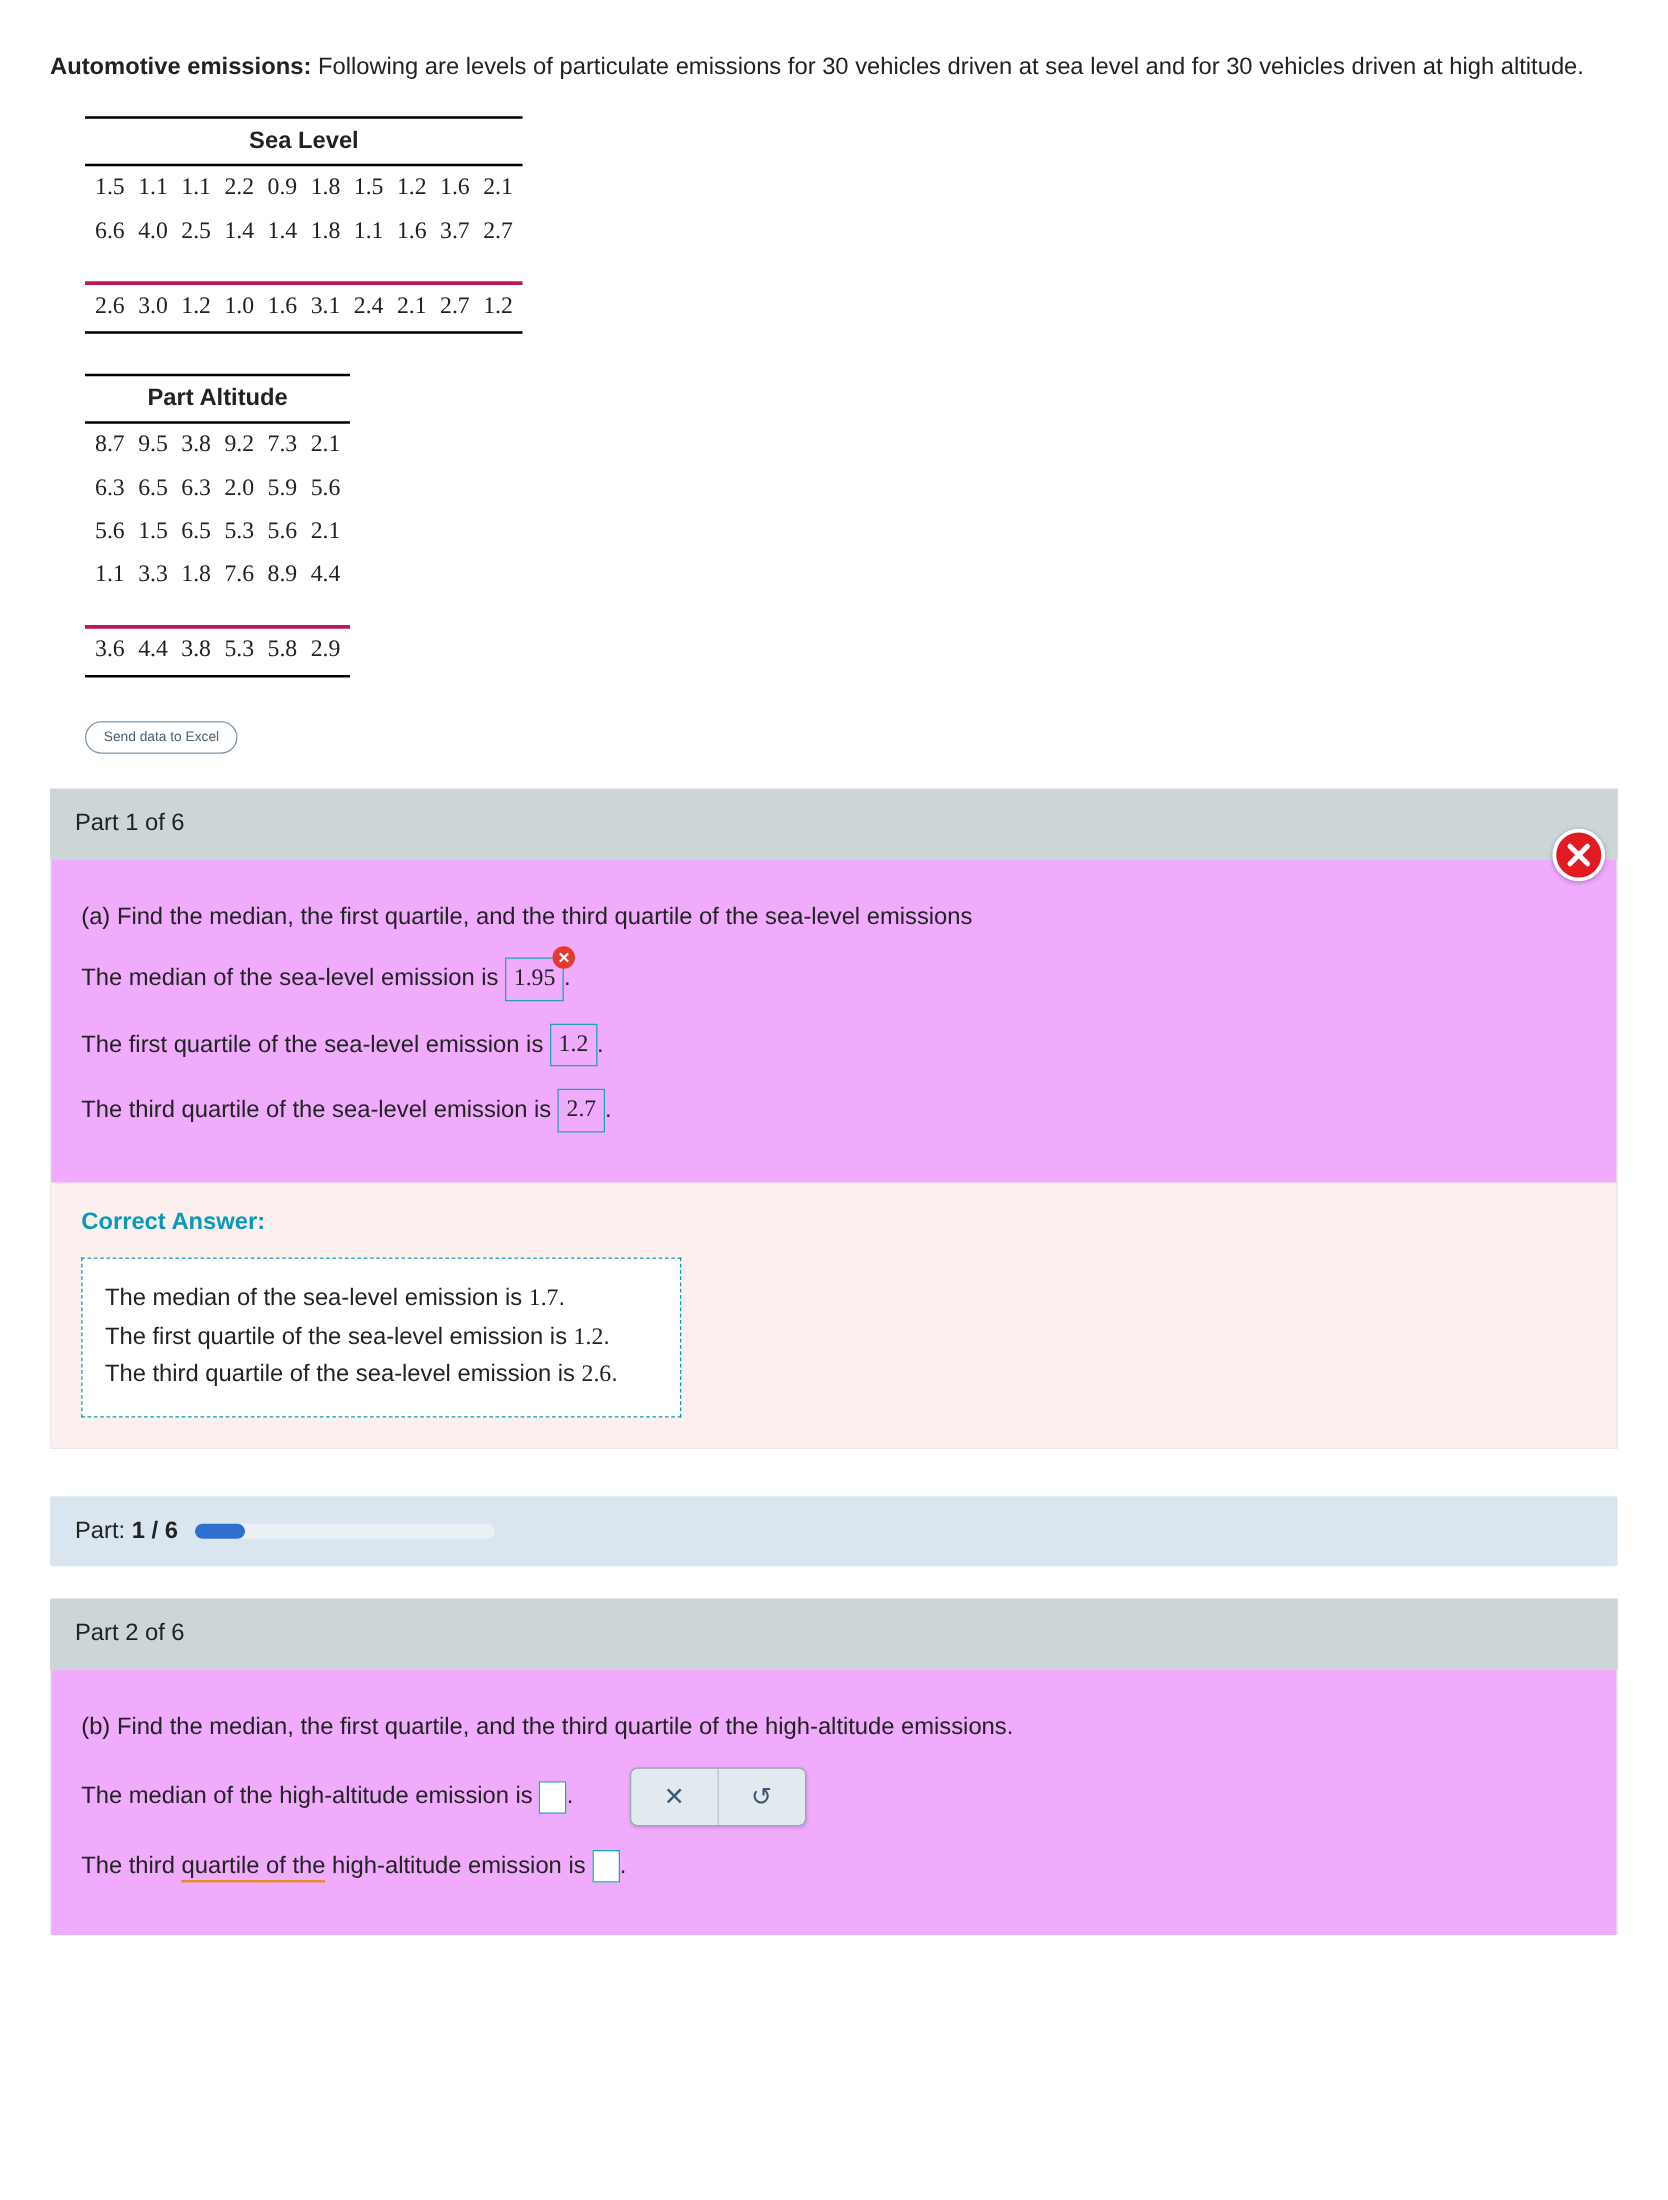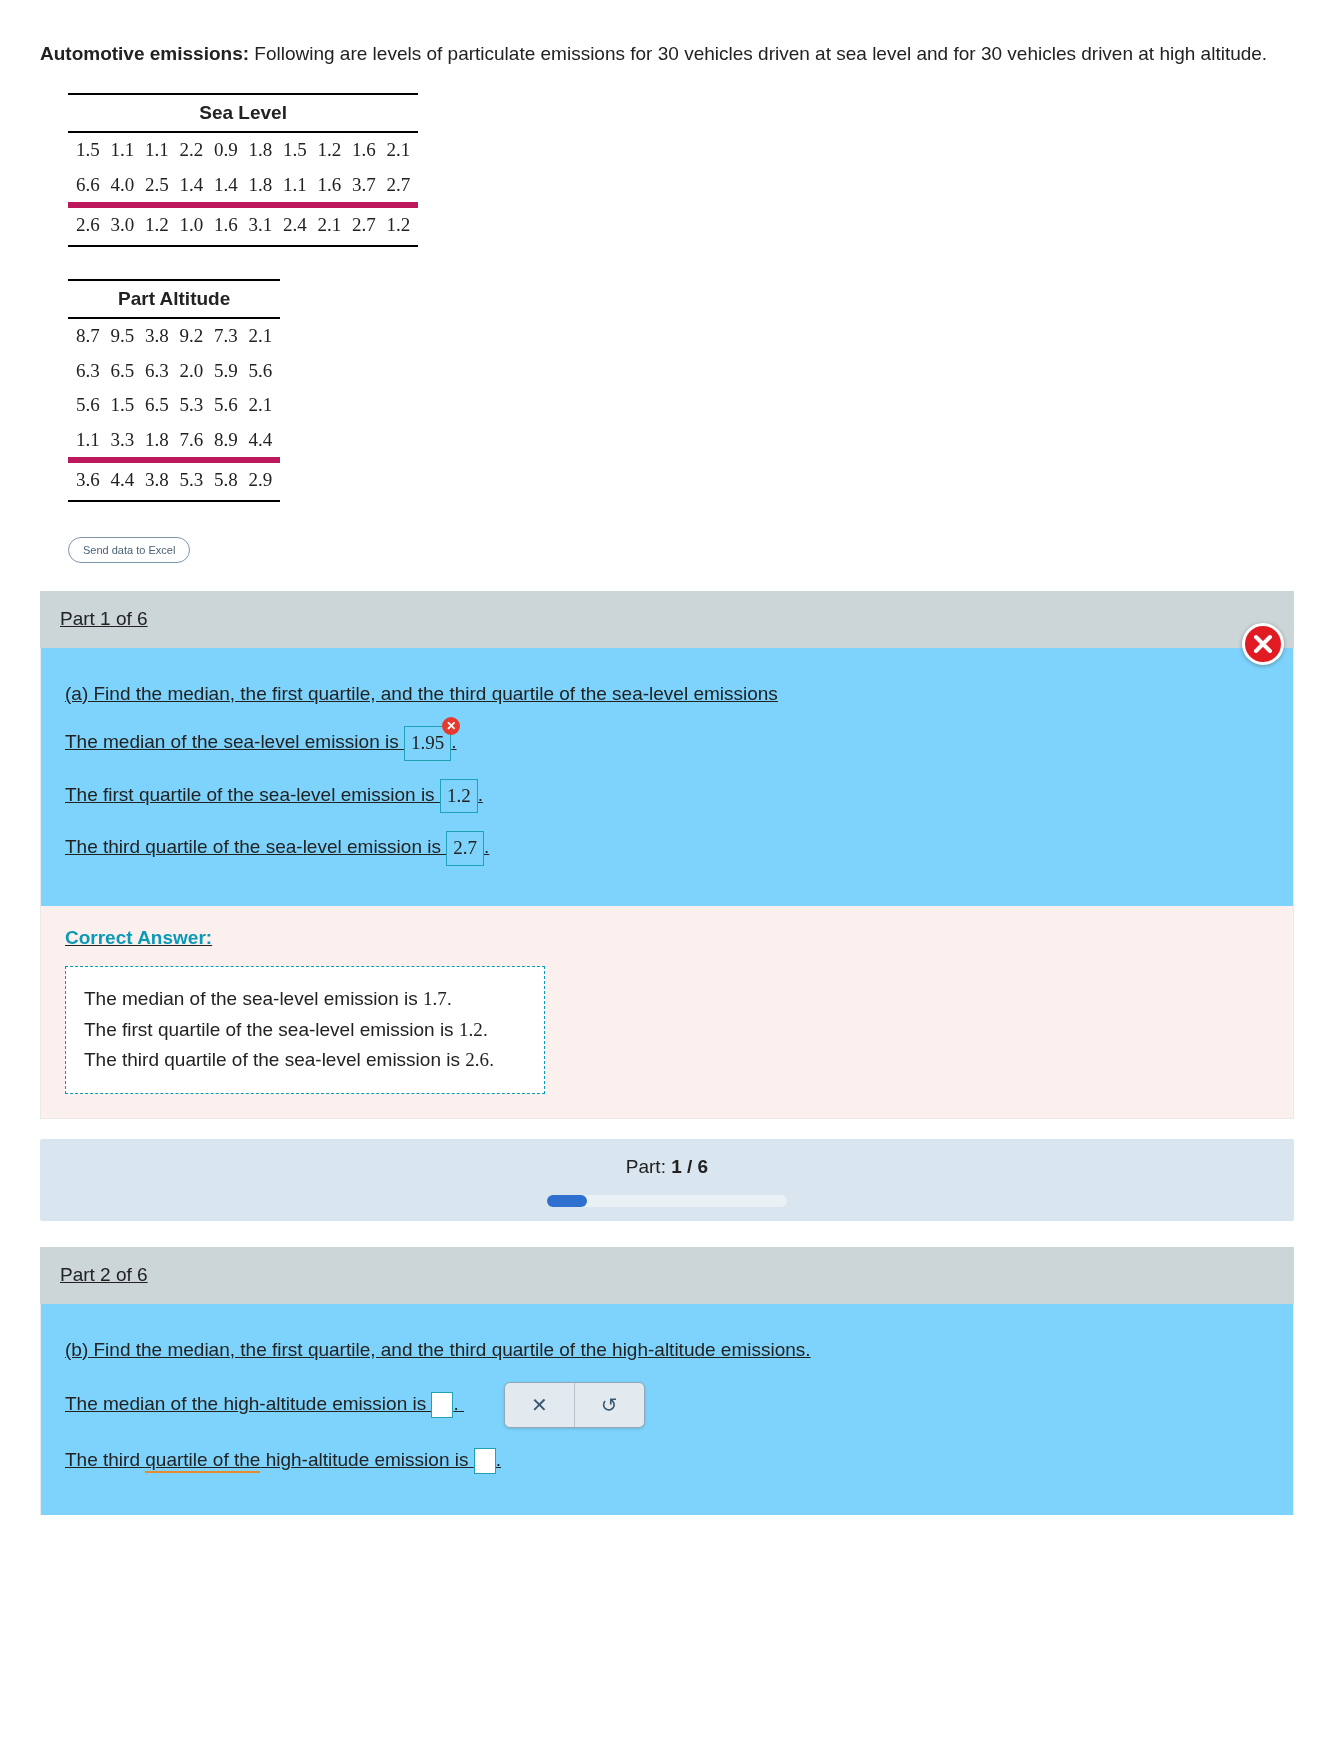--- a/index.html
+++ b/index.html
@@ -28,42 +28,41 @@
     padding: 4px 10px;
     border-bottom: 2px solid #000;
   }
   .dtable .drow {
     padding: 3px 8px;
     font-family: Georgia, 'Times New Roman', serif;
     font-size: 19px;
     word-spacing: 6px;
     white-space: nowrap;
   }
-  .dtable .drow:last-child { border-top: 6px solid #be185d; }
+  .dtable .drow:last-child { border-top: 3px solid #be185d; margin-top: 23px; }
   .dtable .drows { padding-bottom: 2px; }
 
   .send-btn {
     display: inline-block;
     border: 1px solid #7e95a9;
     border-radius: 16px;
     padding: 4px 14px;
     font-size: 11px;
     color: #4a6274;
     background: #fff;
     margin-left: 28px;
     margin-bottom: 28px;
     cursor: pointer;
   }
 
   .part-box {
     border: 0;
-    margin-bottom: 20px;
-    background: #7dd3fc;
+    margin-bottom: 38px;
+    background: #f0abfc;
     position: relative;
-    text-decoration: underline;
   }
   .part-header {
     background: #ccd5d7;
     padding: 14px 20px;
     font-size: 19px;
   }
   .part-body {
     padding: 20px 24px 22px 24px;
     border-left: 1px solid #e9e9e9;
     border-right: 1px solid #e9e9e9;
@@ -130,21 +129,20 @@
   .serifnum { font-family: Georgia, serif; }
 
   .progress-bar-row {
     background: #d9e6ef;
     padding: 14px 20px;
     margin-bottom: 26px;
     display: flex;
     align-items: center;
     gap: 14px;
     border-radius: 2px;
-    flex-direction: column;
   }
   .progress-track {
     width: 240px; height: 12px;
     background: #eaf1f5;
     border-radius: 6px;
     position: relative;
   }
   .progress-fill {
     position: absolute; left: 0; top: 0; bottom: 0;
     width: 16.6%;

